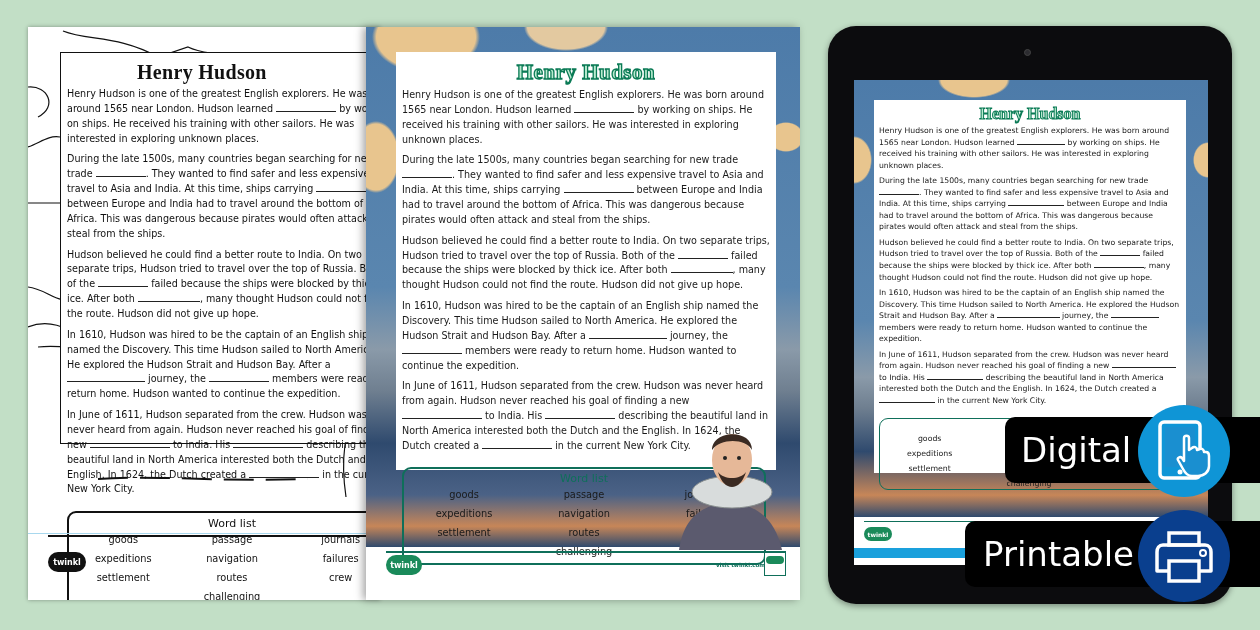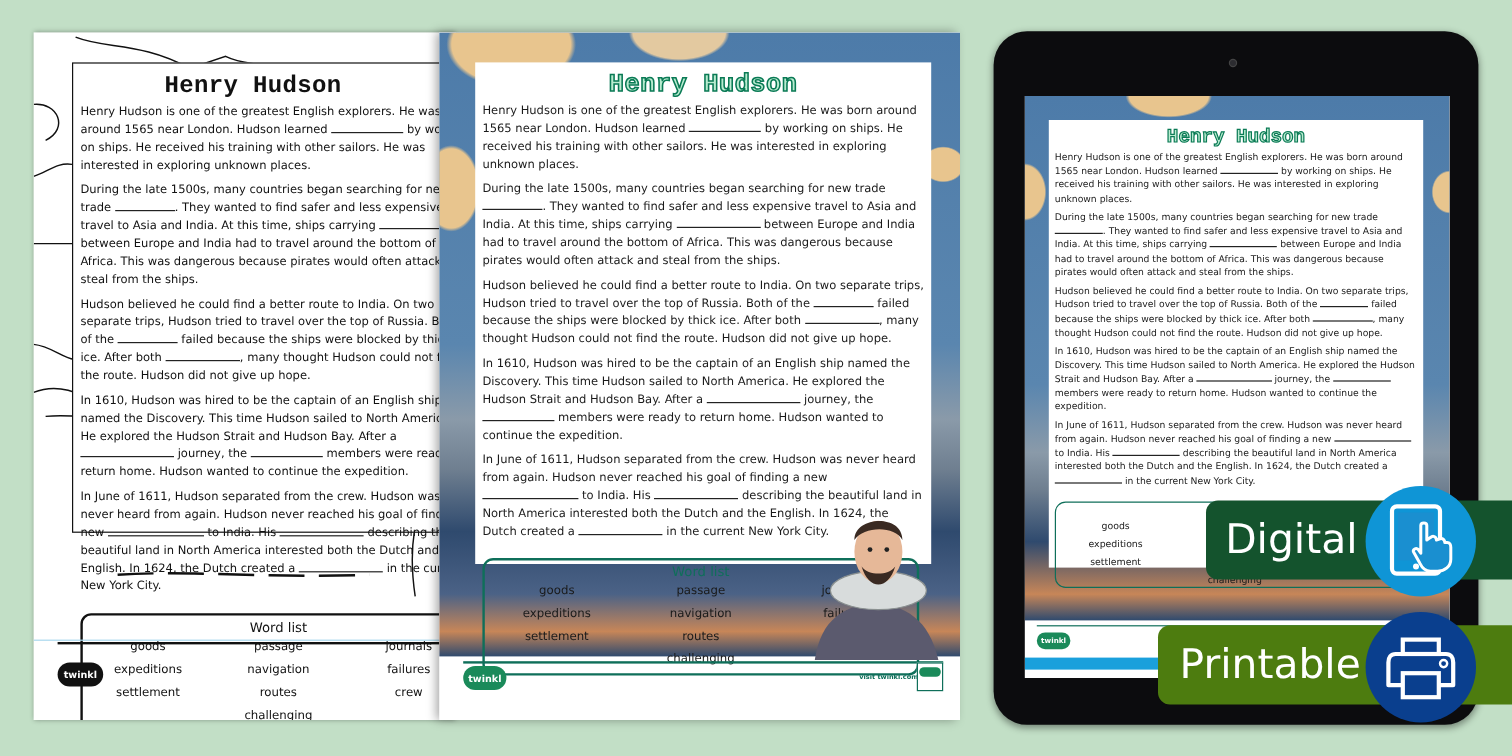--- a/index.html
+++ b/index.html
@@ -6,21 +6,21 @@
   html, body { width: 1260px; height: 630px; overflow: hidden; }
   body {
     background: #c2dfc6;
     font-family: "DejaVu Sans", sans-serif;
     position: relative;
   }
 
   
   .ws-title {
     text-align: center;
-    font-family: Liberation Mono, monospace;
+    font-family: Liberation Serif, serif;
     font-weight: bold;
   }
   .ws-para { line-height: 1.55; }
   .ws-para + .ws-para { margin-top: 6px; }
   .blank { display: inline-block; border-bottom: 1px solid #222; vertical-align: baseline; height: 1px; }
 
   .wordlist {
     border-radius: 9px;
     text-align: center;
   }
@@ -141,26 +141,26 @@
   }
   #tablet .bluebar { position: absolute; left: 0; right: 0; top: 468px; height: 10px; background: #1aa0dc; }
 
   
   .tag {
     position: absolute; display: flex; align-items: center;
     color: #fff; font-family: "DejaVu Sans", sans-serif;
   }
   #tag-digital {
     left: 1005px; top: 417px; width: 255px; height: 66px;
-    background: #14532d; border-radius: 10px 0 0 10px;
+    background: #000000; border-radius: 10px 0 0 10px;
     padding-left: 16px; font-size: 34px;
   }
   #tag-printable {
     left: 965px; top: 521px; width: 295px; height: 66px;
-    background: #4d7c0f; border-radius: 10px 0 0 10px;
+    background: #000000; border-radius: 10px 0 0 10px;
     padding-left: 18px; font-size: 34px;
   }
   .tag-circle {
     position: absolute; border-radius: 50%;
     display: flex; align-items: center; justify-content: center;
   }
   #circle-digital { left: 1138px; top: 405px; width: 92px; height: 92px; background: #0f95d6; }
   #circle-printable { left: 1138px; top: 510px; width: 92px; height: 92px; background: #0a3f8e; }
 </style>
 </head>

